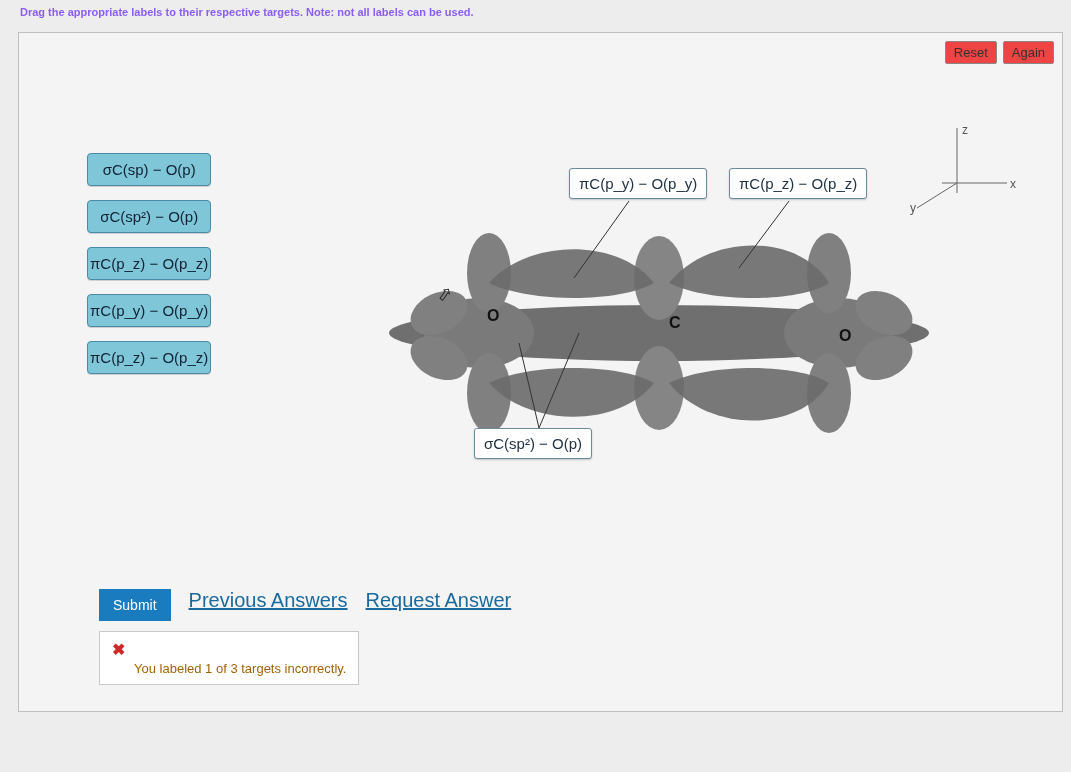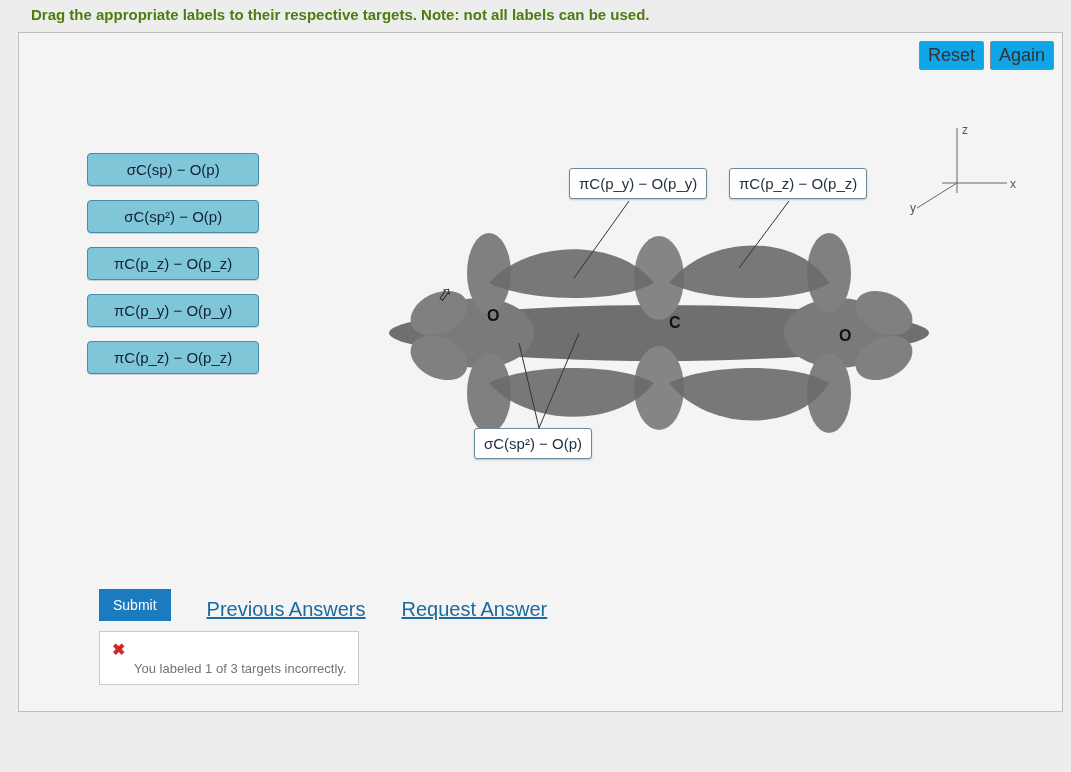--- a/index.html
+++ b/index.html
@@ -1,40 +1,40 @@
 <!DOCTYPE html>
 <html><head>
 <meta charset="utf-8">
 <style>
   html,body{margin:0;padding:0;font-family:Arial,Helvetica,sans-serif;background:#e8e8e8;color:#333}
   .page{width:1071px;height:772px;position:relative;background:#ededed;overflow:hidden}
-  .instr{position:absolute;left:31px;top:6px;font-size:15px;color:#4d7c0f;font-weight:bold}
+  .instr{position:absolute;left:20px;top:6px;font-size:11px;color:#8b5cf6;font-weight:bold}
   .panel{position:absolute;left:18px;top:32px;right:8px;bottom:60px;border:1px solid #bfbfbf;background:#f4f4f4}
   .topright{position:absolute;right:8px;top:8px;display:flex;gap:6px}
-  .btn{border:1px solid #888;background:#0ea5e9;font-size:18px;padding:3px 8px;border-radius:2px;cursor:pointer;color:#333}
+  .btn{border:1px solid #888;background:#ef4444;font-size:13px;padding:3px 8px;border-radius:2px;cursor:pointer;color:#333}
   .axes{position:absolute;right:50px;top:90px;width:120px;height:120px}
   .axes .z{position:absolute;left:70px;top:0;font-size:12px;color:#555}
   .axes .x{position:absolute;right:-4px;top:54px;font-size:12px;color:#555}
   .axes .y{position:absolute;left:18px;top:78px;font-size:12px;color:#555}
   .axes svg{position:absolute;left:0;top:0}
   .labels-col{position:absolute;left:68px;top:120px;display:flex;flex-direction:column;gap:14px}
-  .chip{border:1px solid #4a8aa8;background:#7fc6d9;border-radius:4px;padding:7px 26px;font-size:15px;color:#123;cursor:grab;min-width:118px;text-align:center;box-shadow:0 1px 0 rgba(0,0,0,.15)}
+  .chip{border:1px solid #4a8aa8;background:#7fc6d9;border-radius:4px;padding:7px 2px;font-size:15px;color:#123;cursor:grab;min-width:118px;text-align:center;box-shadow:0 1px 0 rgba(0,0,0,.15)}
   .diagram{position:absolute;left:350px;top:130px;width:580px;height:330px}
   .diagram svg{width:100%;height:100%}
   .placed{position:absolute;border:1px solid #6a8aa0;background:#fff;border-radius:3px;padding:6px 9px;font-size:15px;color:#234;box-shadow:0 1px 2px rgba(0,0,0,.2)}
   .placed.p1{left:550px;top:135px}
   .placed.p2{left:710px;top:135px}
   .placed.p3{left:455px;top:395px}
   .leader{position:absolute;pointer-events:none}
-  .footer{position:absolute;left:80px;bottom:90px;display:flex;align-items:flex-end;gap:36px}
+  .footer{position:absolute;left:80px;bottom:90px;display:flex;align-items:flex-start;gap:18px}
   .submit{background:#1a7bbf;color:#fff;border:none;padding:8px 14px;font-size:14px;cursor:pointer}
   .linklike{color:#1a6aa0;text-decoration:underline;font-size:20px;cursor:pointer}
   .fb{position:absolute;left:80px;bottom:26px;border:1px solid #c9c9c9;background:#fff;padding:8px 12px;max-width:420px}
   .fb .row1{display:flex;align-items:center;gap:8px;font-weight:bold;color:#333;font-size:14px}
-  .fb .row2{font-size:13px;color:#737373;margin-top:2px;margin-left:22px}
+  .fb .row2{font-size:13px;color:#a16207;margin-top:2px;margin-left:22px}
   .xicon{color:#d02828;font-weight:bold;font-size:16px}
   .cursor-icon{position:absolute;left:418px;top:250px;font-size:18px;color:#222;transform:rotate(-10deg)}
 </style>
 </head>
 <body>
 
 <div class="page">
 
   <div class="instr">Drag the appropriate labels to their respective targets. Note: not all labels can be used.</div>
 

